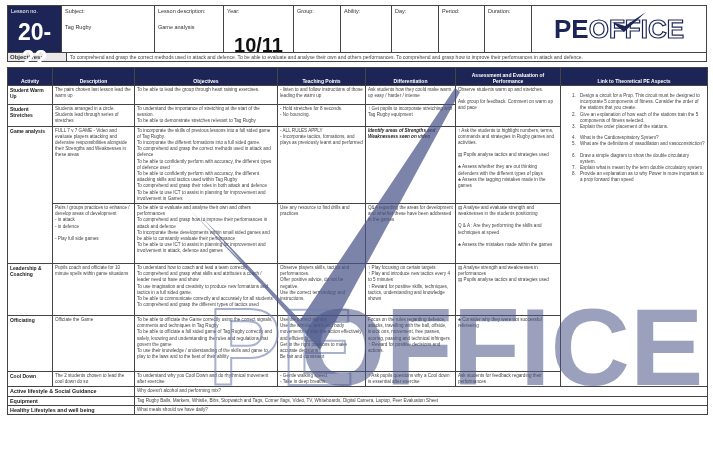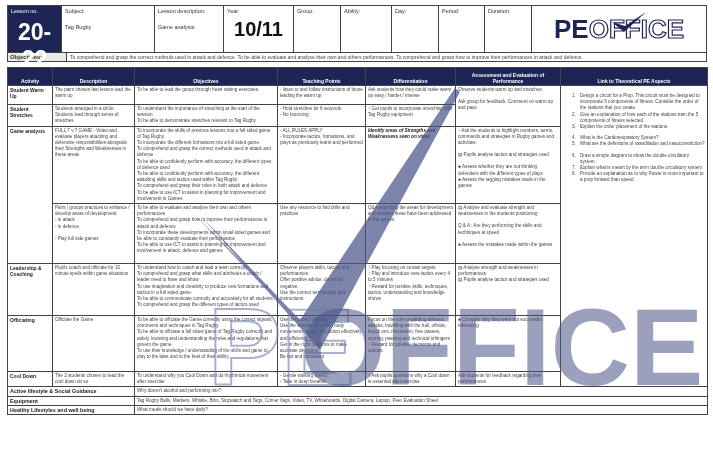--- a/index.html
+++ b/index.html
@@ -5,21 +5,21 @@
 *{box-sizing:border-box;margin:0;padding:0}
 body{width:713px;height:453px;background:#fff;font-family:"Liberation Sans",sans-serif;color:#333;position:relative;overflow:hidden}
 .page{position:absolute;left:7px;top:5px;width:700px}
 .hdr{display:flex;height:48px;border:1px solid #444}
 .hcell{border-right:1px solid #444;padding:2px 3px;font-size:5.5px;color:#333;position:relative}
 .hcell .lbl{font-size:5.5px;color:#333}
 .hcell .val{font-size:5.5px;margin-top:10px}
 .lessonbox{background:#1c2556;color:#fff;width:54px}
 .lessonbox .lbl{color:#fff;font-size:5.5px}
 .lessonbox .big{font-size:23px;font-weight:bold;text-align:center;margin-top:5px;color:#fff}
-.yearbig{font-size:20px;font-weight:bold;text-align:center;color:#111;margin-top:4px}
+.yearbig{font-size:20px;font-weight:bold;text-align:center;color:#111;margin-top:20px}
 .logo{flex:1;display:flex;align-items:center;justify-content:center;border-right:none;position:relative}
 .logo .pe{font-size:26px;font-weight:bold;color:#1c2556;letter-spacing:0px}
 .logo .office{font-size:26px;font-weight:bold;color:#fff;-webkit-text-stroke:1.2px #1c2556;letter-spacing:0px}
 .obj{display:flex;height:9px;border:1px solid #444;border-top:none;font-size:5px}
 .obj .olbl{width:59px;font-weight:bold;font-size:6px;padding-left:2px;border-right:1px solid #444;background:#e9e9e9;line-height:8px}
 .obj .otxt{flex:1;padding-left:3px;line-height:8px;color:#444}
 table{width:700px;border-collapse:collapse;table-layout:fixed;margin-top:5px}
 th{background:#1c2556;color:#fff;font-size:5px;font-weight:bold;height:18px;border:1px solid #444;vertical-align:bottom;padding:1px 2px;text-align:center}
 td{border:1px solid #444;font-size:4.6px;line-height:6.2px;vertical-align:top;padding:1px 2px;color:#444}
 td.act{font-weight:bold;font-size:5px;color:#222}

